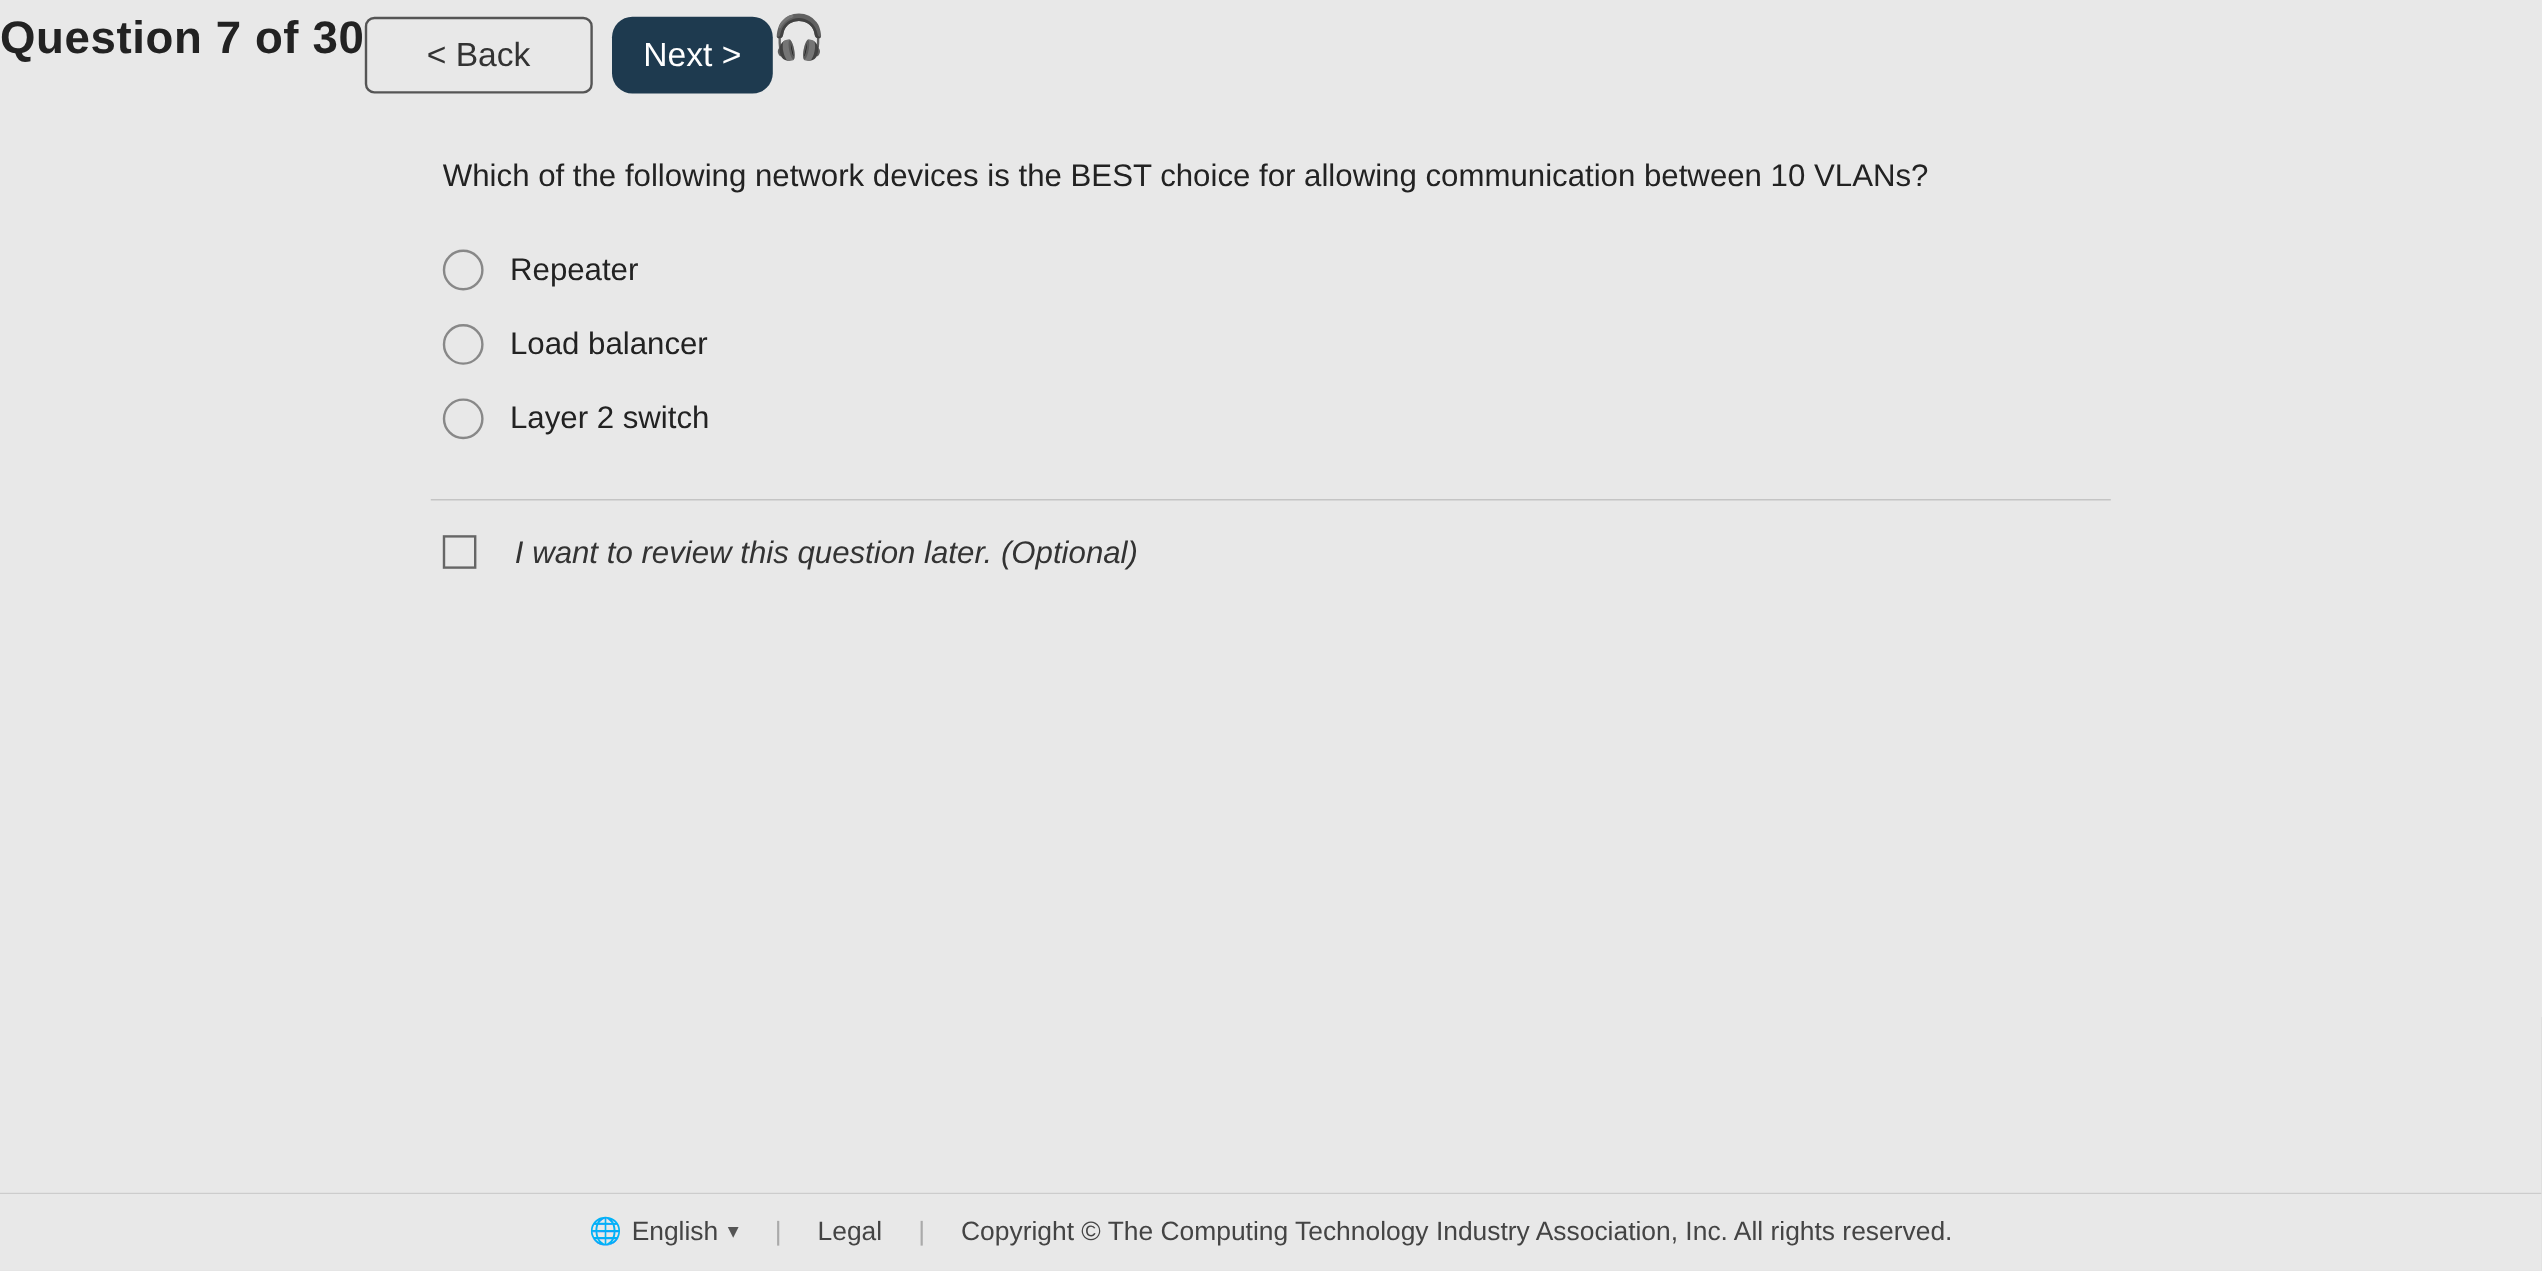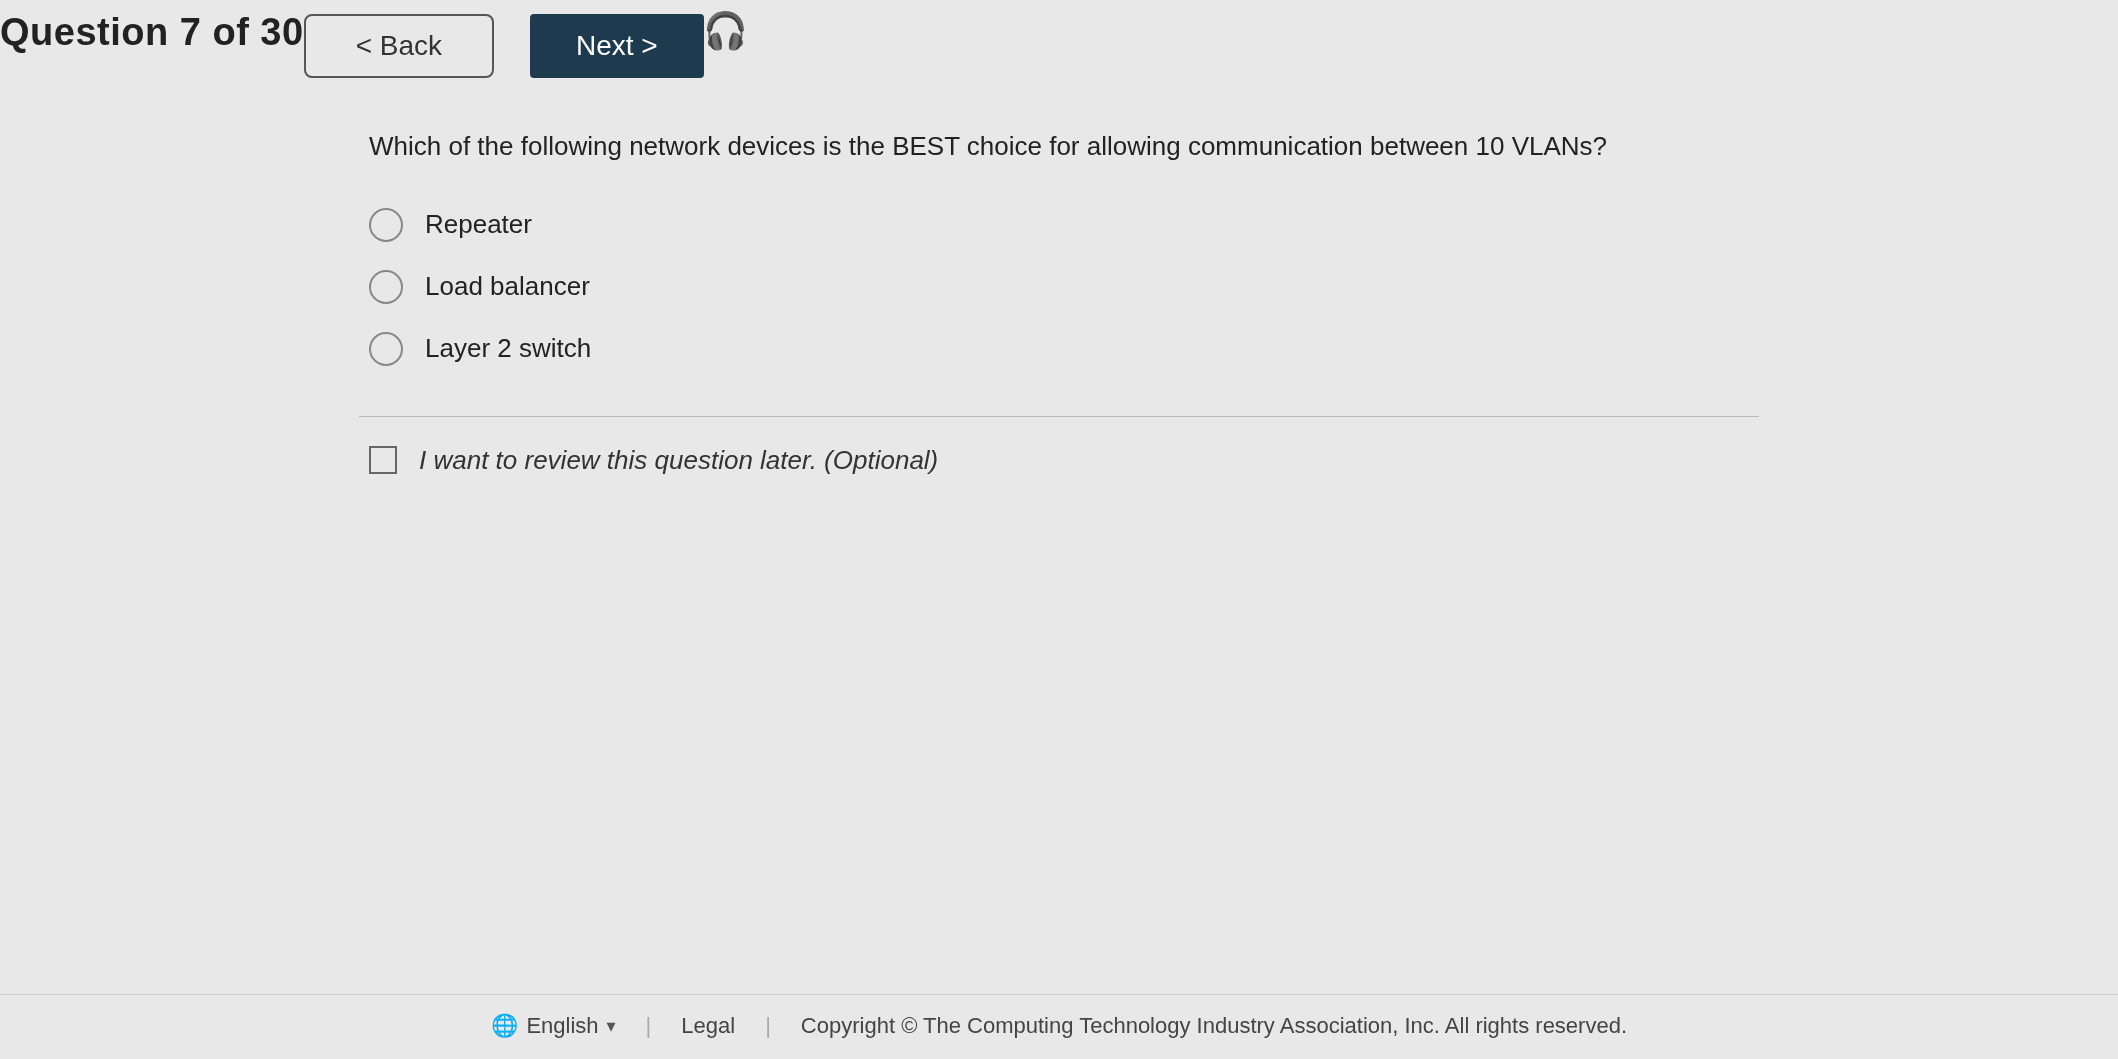--- a/index.html
+++ b/index.html
@@ -41,40 +41,40 @@
     .question-title {
       font-size: 38px;
       font-weight: 600;
       color: #222;
       margin-bottom: 28px;
       letter-spacing: 0.5px;
     }
 
     .nav-buttons {
       display: flex;
-      gap: 36px;
+      gap: 16px;
     }
 
     .btn-back {
       border: 2px solid #555;
       background: transparent;
       color: #333;
       font-size: 28px;
       padding: 14px 50px;
       border-radius: 8px;
       cursor: pointer;
       font-weight: 400;
     }
 
     .btn-next {
       background: #1e3a4f;
       color: #fff;
       font-size: 28px;
-      padding: 14px 46px;
-      border-radius: 4px;
+      padding: 14px 26px;
+      border-radius: 17px;
       border: none;
       cursor: pointer;
       font-weight: 500;
     }
 
     .audio-icon {
       font-size: 36px;
       color: #444;
       margin-bottom: 30px;
       cursor: pointer;
@@ -132,21 +132,21 @@
       font-size: 26px;
       color: #222;
     }
 
     .review-section {
       width: 1500px;
       max-width: 90%;
       padding: 0 60px;
       display: flex;
       align-items: center;
-      gap: 22px;
+      gap: 32px;
       margin-bottom: 40px;
     }
 
     .review-checkbox {
       width: 28px;
       height: 28px;
       border: 2px solid #666;
       background: transparent;
       cursor: pointer;
       flex-shrink: 0;

